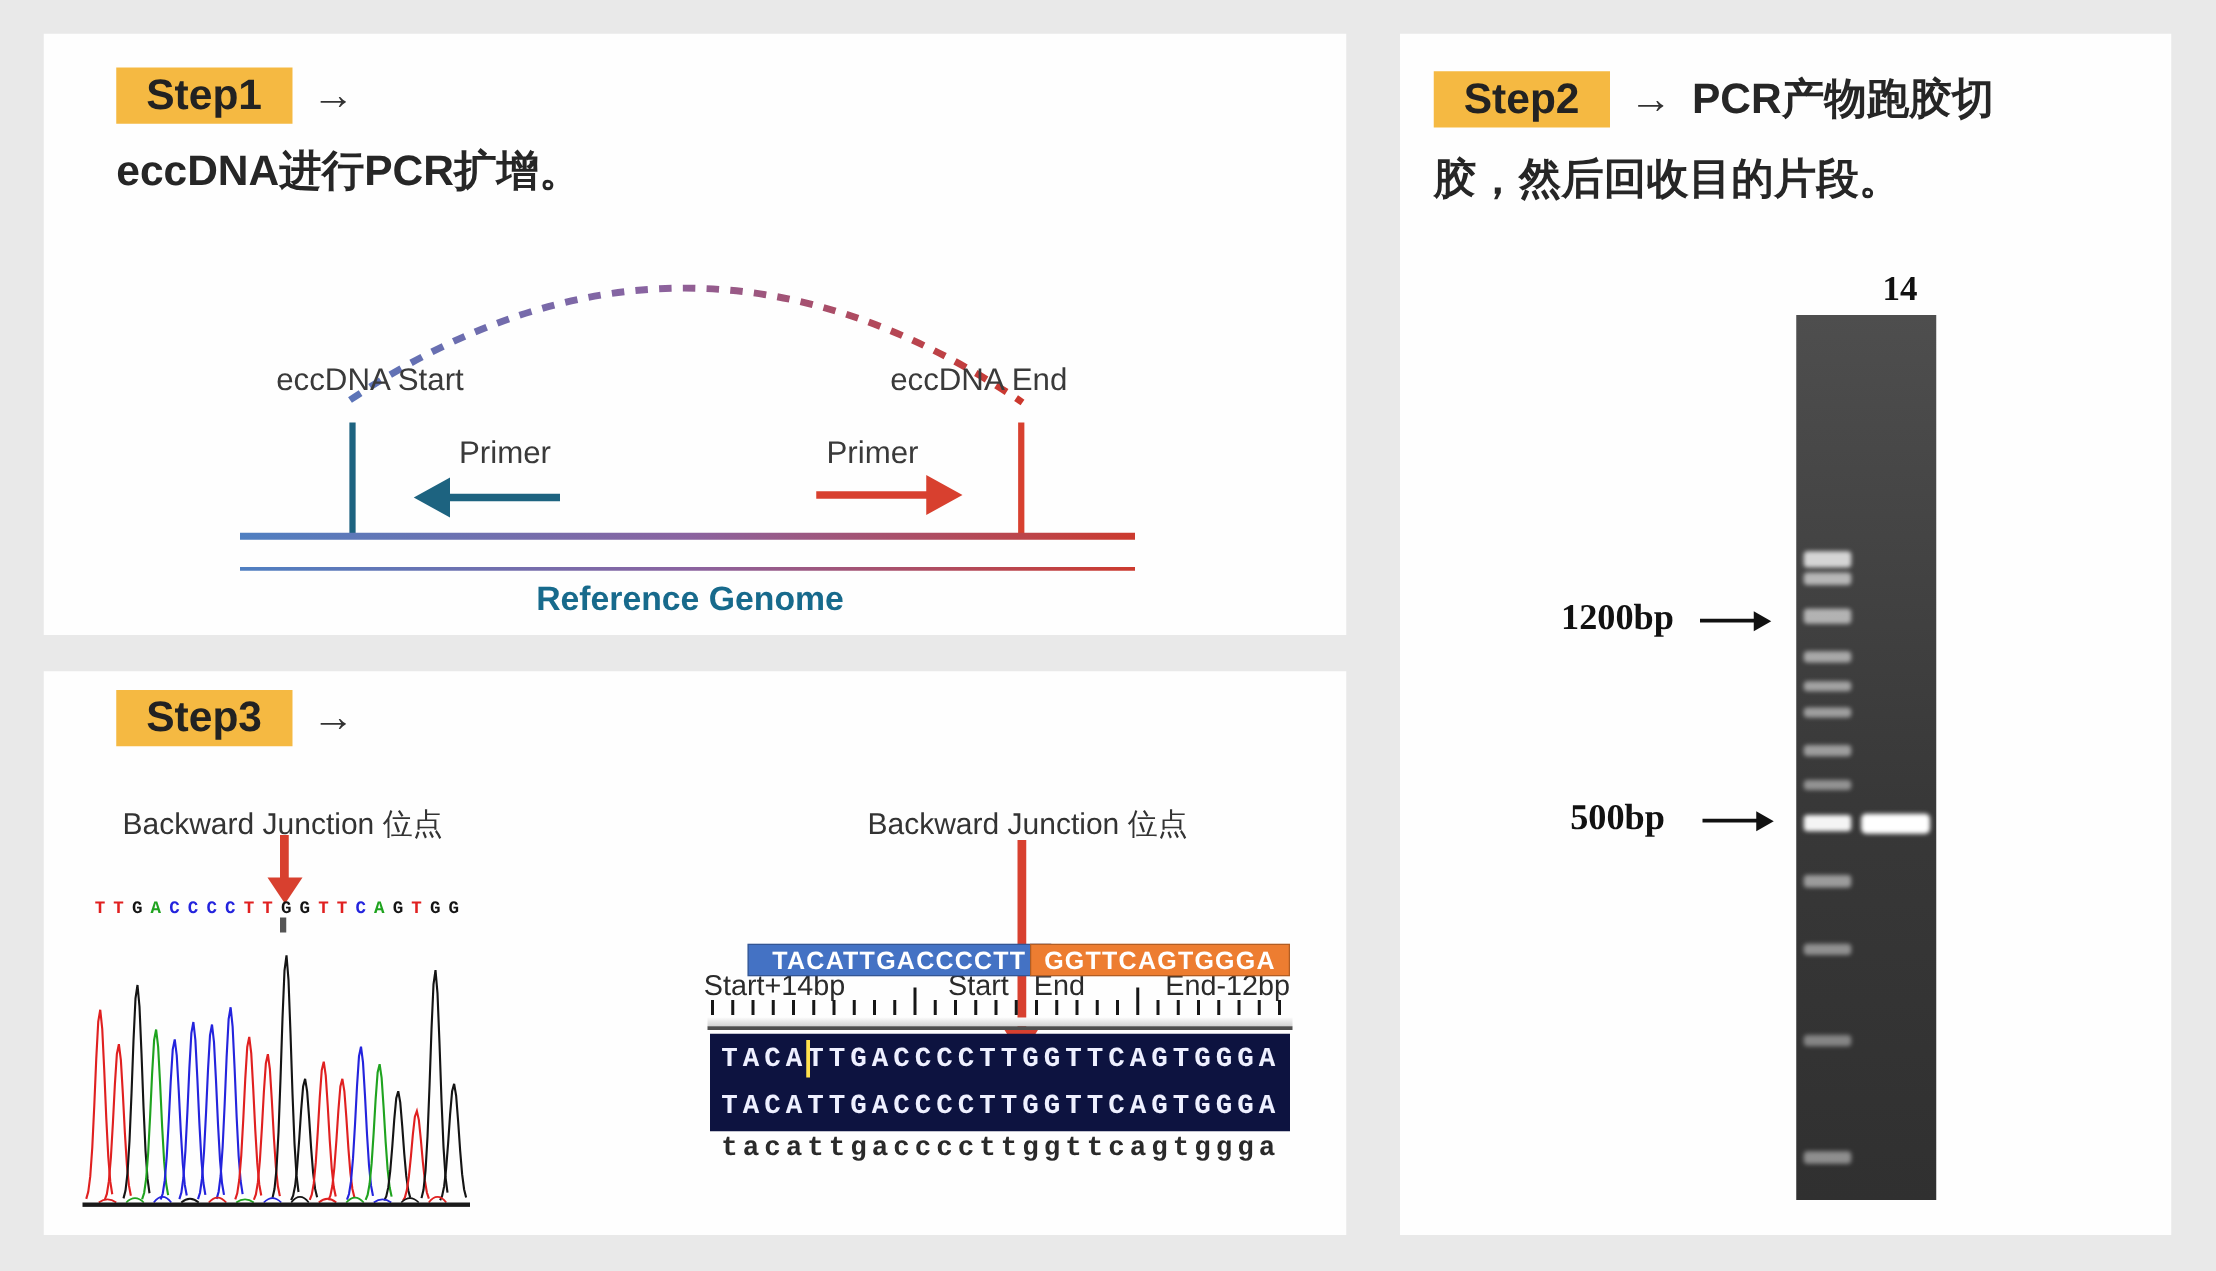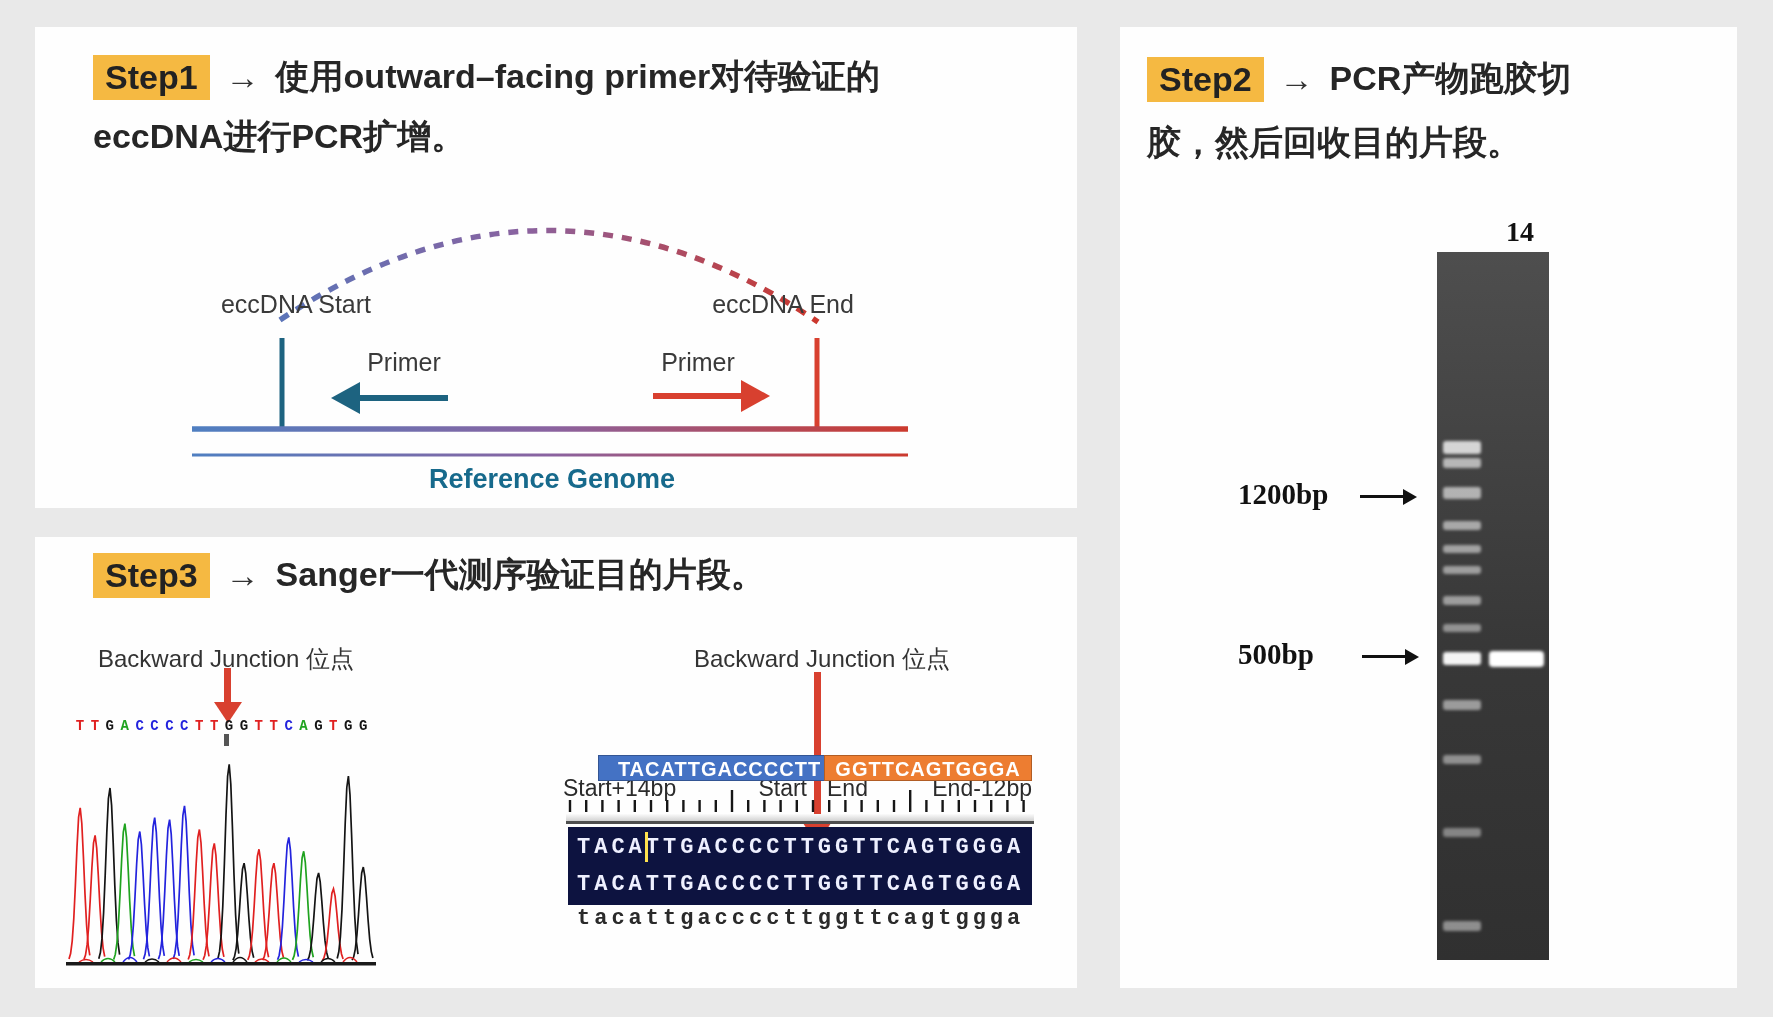--- a/index.html
+++ b/index.html
@@ -4,21 +4,21 @@
 <style>
   html,body{margin:0;padding:0;background:#e9e9e9;}
   body{font-family:"Liberation Sans", sans-serif;}
   #stage{position:relative;width:1773px;height:1017px;background:#e9e9e9;overflow:hidden;}
   .panel{position:absolute;background:#fefefe;}
   #panel-step1{left:35px;top:27px;width:1042px;height:481px;}
   #panel-step2{left:1120px;top:27px;width:617px;height:961px;}
   #panel-step3{left:35px;top:537px;width:1042px;height:451px;}
 
   .title-row{position:absolute;display:flex;align-items:center;color:#262626;font-size:34px;font-weight:600;white-space:nowrap;}
-  .badge{background:#f5b942;color:#222;font-weight:700;padding:3px 12px;display:inline-block;}
+  .badge{background:#f5b942;color:#222;font-weight:700;padding:3px 24px;display:inline-block;}
   .t-arrow{margin:0 16px;font-weight:400;color:#333;}
   .title-line2{position:absolute;color:#262626;font-size:34px;font-weight:600;white-space:nowrap;}
 
   .diagram-label{position:absolute;color:#3a3a3a;font-size:25px;text-align:center;white-space:nowrap;}
   #ref-genome-label{position:absolute;left:412px;top:464px;width:280px;text-align:center;color:#176a8c;font-size:27px;font-weight:700;}
 
   svg{position:absolute;left:0;top:0;}
   #main-svg{width:1773px;height:1017px;}
 
   
@@ -55,21 +55,21 @@
   #lower-seq-row{position:absolute;left:577px;top:906px;color:#2a2a2a;font-family:"Liberation Mono","DejaVu Sans Mono",monospace;font-weight:700;font-size:22px;letter-spacing:4px;white-space:nowrap;}
 
   
   #chromo-svg{left:64px;top:706px;width:316px;height:262px;}
 
   
   #gel{position:absolute;left:1437px;top:252px;width:112px;height:708px;background:linear-gradient(180deg,#4e4e4e 0%,#424242 30%,#383838 55%,#303030 100%);}
   .band{position:absolute;left:6px;width:38px;background:#fff;border-radius:3px;filter:blur(1.5px);}
   #sample-band{position:absolute;left:52px;width:55px;background:#fff;border-radius:4px;filter:blur(1.8px);}
   #gel-lane-label{position:absolute;left:1490px;top:216px;width:60px;text-align:center;color:#111;font-family:"Liberation Serif",serif;font-weight:700;font-size:28px;}
-  .marker-label{position:absolute;width:112px;text-align:left;color:#111;font-family:"Liberation Serif",serif;font-weight:700;font-size:29px;white-space:nowrap;}
+  .marker-label{position:absolute;width:112px;text-align:center;color:#111;font-family:"Liberation Serif",serif;font-weight:700;font-size:29px;white-space:nowrap;}
   #marker-1200{left:1238px;top:478px;}
   #marker-500{left:1238px;top:638px;}
   .marker-arrow{position:absolute;height:3px;background:#111;width:44px;}
   .marker-arrow::after{content:'';position:absolute;right:-13px;top:-6.5px;width:0;height:0;border-left:14px solid #111;border-top:8px solid transparent;border-bottom:8px solid transparent;}
   #marker-arrow-1200{left:1360px;top:495px;}
   #marker-arrow-500{left:1362px;top:655px;}
 </style>
 </head>
 <body>
 
@@ -103,21 +103,20 @@
     </g>
     <g>
       <line x1="653" y1="396" x2="749" y2="396" stroke="#d8402f" stroke-width="6"></line>
       <polygon points="770,396 741,380 741,412" fill="#d8402f"></polygon>
     </g>
   </svg>
 
   <div class="title-row" style="left:93px;top:54px;">
     <span class="badge">Step1</span>
     <span class="t-arrow">→</span>
-    <span>使用outward–facing primer对待验证的</span>
   </div>
   <div class="title-line2" style="left:93px;top:114px;">eccDNA进行PCR扩增。</div>
   <div class="diagram-label" style="left:196px;top:290px;width:200px;">eccDNA Start</div>
   <div class="diagram-label" style="left:683px;top:290px;width:200px;">eccDNA End</div>
   <div class="diagram-label" style="left:356px;top:348px;width:96px;">Primer</div>
   <div class="diagram-label" style="left:650px;top:348px;width:96px;">Primer</div>
   <div id="ref-genome-label">Reference Genome</div>
 
   <div class="title-row" style="left:1147px;top:56px;">
     <span class="badge">Step2</span>
@@ -146,21 +145,20 @@
     <div id="sample-band" style="top: 399px; height: 16px;"></div>
   </div>
   <div class="marker-label" id="marker-1200">1200bp</div>
   <div class="marker-arrow" id="marker-arrow-1200"></div>
   <div class="marker-label" id="marker-500">500bp</div>
   <div class="marker-arrow" id="marker-arrow-500"></div>
 
   <div class="title-row" style="left:93px;top:552px;">
     <span class="badge">Step3</span>
     <span class="t-arrow">→</span>
-    <span>Sanger一代测序验证目的片段。</span>
   </div>
 
   <div class="junction-label" id="chromo-junction-label">Backward Junction 位点</div>
   <div class="red-shaft" id="chromo-arrow-shaft"></div>
   <div class="red-head" id="chromo-arrow-head"></div>
   <div id="chromo-caret"></div>
   <svg id="chromo-svg" viewBox="0 0 316 262">
       <text x="16" y="24" text-anchor="middle" fill="#e02020" font-size="14" font-weight="bold" font-family="&quot;Liberation Mono&quot;,&quot;DejaVu Sans Mono&quot;,monospace">T</text>
       <path d="M5.0 253.1 L6.6 247.5 L8.2 235.1 L9.8 212.4 L11.4 179.0 L13.0 141.1 L14.6 111.2 L16.2 101.8 L17.8 117.2 L19.4 150.4 L21.0 188.1 L22.6 219.1 L24.2 239.1 L25.8 249.4 " fill="none" stroke="#e02020" stroke-width="1.7"></path>
       <text x="30.9" y="24" text-anchor="middle" fill="#e02020" font-size="14" font-weight="bold" font-family="&quot;Liberation Mono&quot;,&quot;DejaVu Sans Mono&quot;,monospace">T</text>

